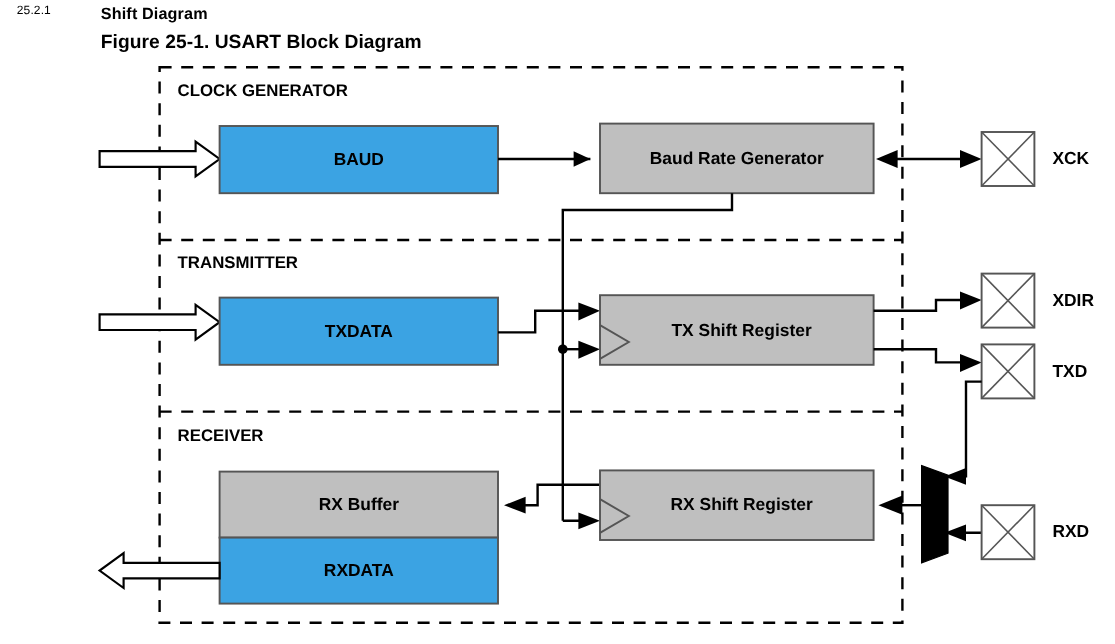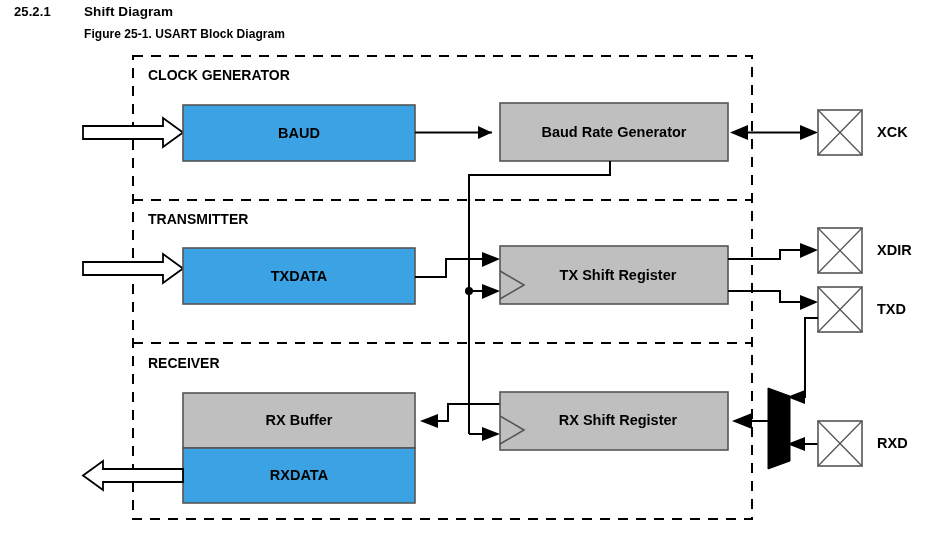--- a/index.html
+++ b/index.html
@@ -17,38 +17,38 @@
   }
   #page-root {
     position: relative;
     width: 929px;
     height: 537px;
   }
   .hdr-section-num {
     position: absolute;
     left: 14px;
     top: 4px;
-    font-size: 13px;
-    font-weight: bold;
+    font-size: 10px;
+    font-weight: normal;
     letter-spacing: 0.1px;
     text-align: center;
   }
   .hdr-section-title {
     position: absolute;
     left: 84px;
     top: 4px;
     font-size: 13.5px;
     font-weight: bold;
     letter-spacing: 0.1px;
   }
   .hdr-figure-caption {
     position: absolute;
     left: 84px;
     top: 27px;
-    font-size: 12px;
+    font-size: 16px;
     font-weight: bold;
     letter-spacing: 0.05px;
   }
   #diagram-svg {
     position: absolute;
     left: 0;
     top: 0;
   }
   .blk-label {
     font-family: "Liberation Sans", sans-serif;

